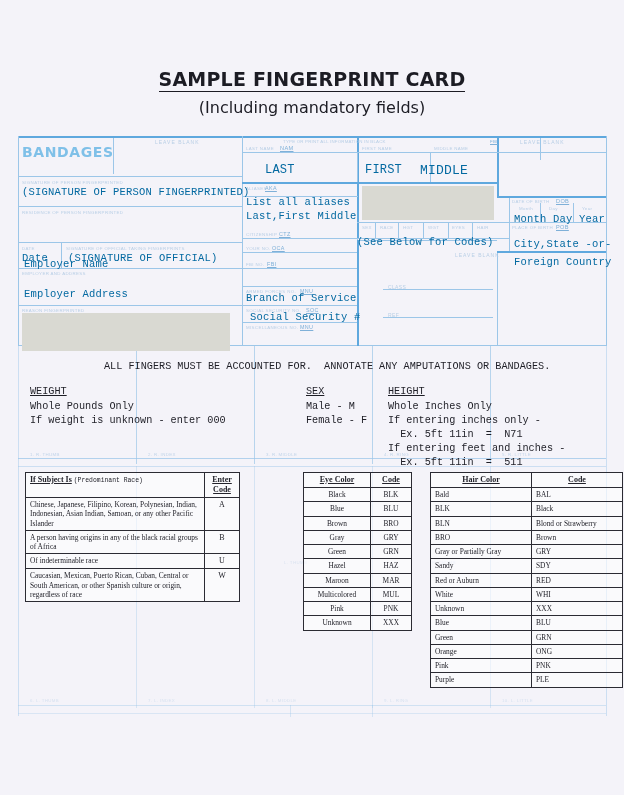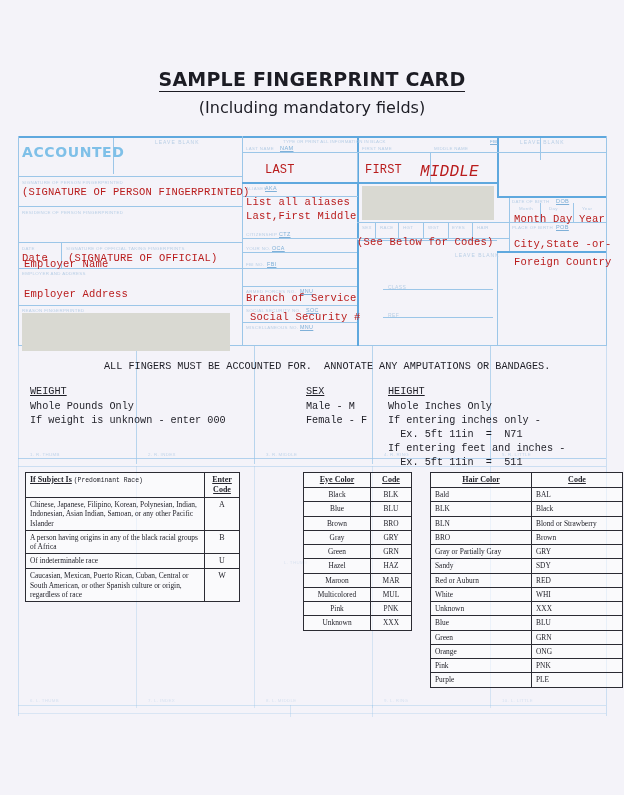--- a/index.html
+++ b/index.html
@@ -37,21 +37,21 @@
     font-family:"Liberation Sans", sans-serif;
     font-size:4.4px;letter-spacing:.35px;
     color:#b9cfe6;white-space:nowrap;
   }
   .mlab.code{color:#7fb0d8;text-decoration:underline;}
 
   
   .typed{
     position:absolute;
     font-family:"Liberation Mono","DejaVu Sans Mono",monospace;
-    font-size:10.5px;color:#b91c1c;white-space:nowrap;letter-spacing:.2px;
+    font-size:10.5px;color:#0369a1;white-space:nowrap;letter-spacing:.2px;
   }
 
   .applicant{
     position:absolute;left:22px;top:144px;
     font-family:"DejaVu Sans", sans-serif;
     font-weight:700;font-size:14px;letter-spacing:.6px;
     color:#7fc0e8;
   }
   .leaveblank{
     position:absolute;
@@ -235,29 +235,29 @@
     <div class="mlab" style="left:502px;top:452px;opacity:.85;">5. R. LITTLE</div>
     <div class="mlab" style="left:30px;top:698px;opacity:.5;">6. L. THUMB</div>
     <div class="mlab" style="left:148px;top:698px;opacity:.5;">7. L. INDEX</div>
     <div class="mlab" style="left:266px;top:698px;opacity:.5;">8. L. MIDDLE</div>
     <div class="mlab" style="left:384px;top:698px;opacity:.5;">9. L. RING</div>
     <div class="mlab" style="left:502px;top:698px;opacity:.5;">10. L. LITTLE</div>
     <div class="mlab" style="left:284px;top:560px;opacity:.45;">L. THUMB</div>
     <div class="mlab" style="left:432px;top:560px;opacity:.45;">R. THUMB</div>
   </div>
 
-  <div class="applicant">ACCOUNTED</div>
+  <div class="applicant">BANDAGES</div>
 
   <div class="redact" style="left:362px;top:186px;width:132px;height:34px;"></div>
   <div class="redact" style="left:22px;top:313px;width:208px;height:38px;"></div>
 
   <div>
     <div class="typed" style="left:265px;top:163px;font-size:12px;">LAST</div>
     <div class="typed" style="left:365px;top:163px;font-size:12px;">FIRST</div>
-    <div class="typed" style="left:420px;top:163px;font-size:16px;font-style:italic;">MIDDLE</div>
+    <div class="typed" style="left:420px;top:163px;font-size:13px;">MIDDLE</div>
 
     <div class="typed" style="left:246px;top:196px;">List all aliases</div>
     <div class="typed" style="left:246px;top:210px;">Last,First Middle</div>
 
     <div class="typed" style="left:246px;top:292px;">Branch of Service</div>
     <div class="typed" style="left:250px;top:311px;">Social Security #</div>
 
     <div class="typed" style="left:22px;top:186px;">(SIGNATURE OF PERSON FINGERPRINTED)</div>
     <div class="typed" style="left:22px;top:252px;">Date</div>
     <div class="typed" style="left:68px;top:252px;">(SIGNATURE OF OFFICIAL)</div>

